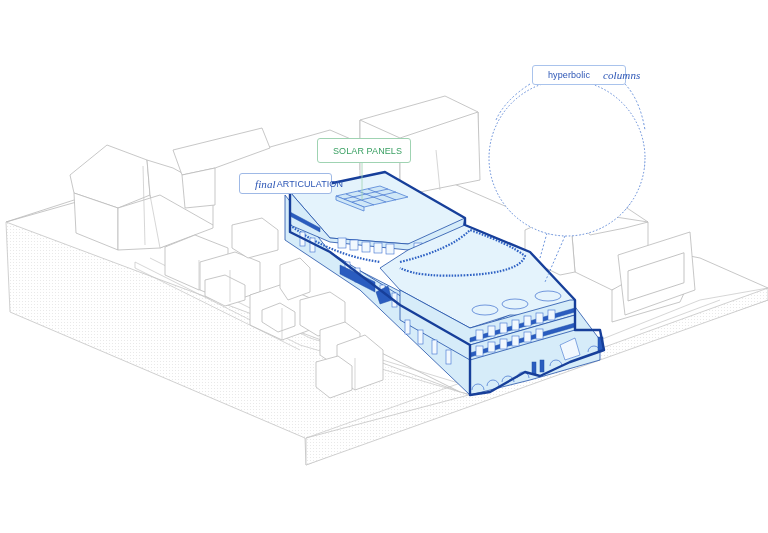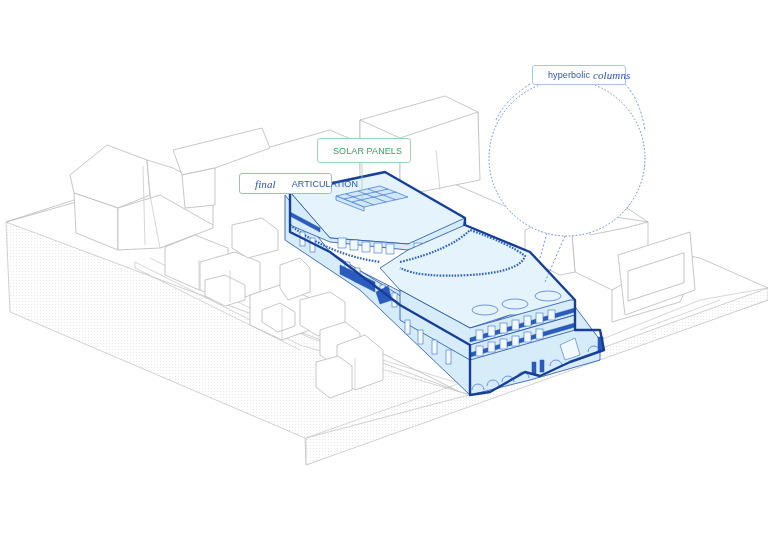--- a/index.html
+++ b/index.html
@@ -20,22 +20,22 @@
   .lens-line { fill:none; stroke:#4f80d6; stroke-width:0.7; }
   .dash { fill:none; stroke:#6a93dc; stroke-width:1; stroke-dasharray:2 2; }
   .label {
     position:absolute; display:flex; align-items:center; justify-content:space-between;
     background:#ffffff; border-radius:3px; font-size:9px; letter-spacing:0.1px;
     white-space:nowrap; box-sizing:border-box;padding-left:15px;
   }
   .label-solar { left:317px; top:138px; width:94px; height:25px; border:1.2px solid #9fd3b2; color:#3aa063; }
   .label-final { left:239px; top:173px; width:93px; height:21px; border:1.2px solid #9fb9e6; color:#2b55b5; }
   .label-hyper { left:532px; top:65px; width:94px; height:20px; border:1.2px solid #a9c3ec; color:#2b55b5; }
-  .ital { font-family:"Liberation Serif", serif; font-style:italic; font-size:11px; margin-right:16px; }
-  .ital-after { font-family:"Liberation Serif", serif; font-style:italic; font-size:11px; margin-left:3px; }
+  .ital { font-family:"Liberation Serif", serif; font-style:italic; font-size:11px; margin-right:1px; }
+  .ital-after { font-family:"Liberation Serif", serif; font-style:italic; font-size:11px; margin-left:13px; }
 </style>
 </head>
 <body>
 
 <div id="stage">
 <svg width="768" height="533" viewBox="0 0 768 533" xmlns="http://www.w3.org/2000/svg">
   <defs>
     <pattern id="dots" width="3" height="3" patternUnits="userSpaceOnUse">
       <rect width="3" height="3" fill="#ffffff"></rect>
       <circle cx="1.5" cy="1.5" r="0.45" fill="#d3d3d3"></circle>

